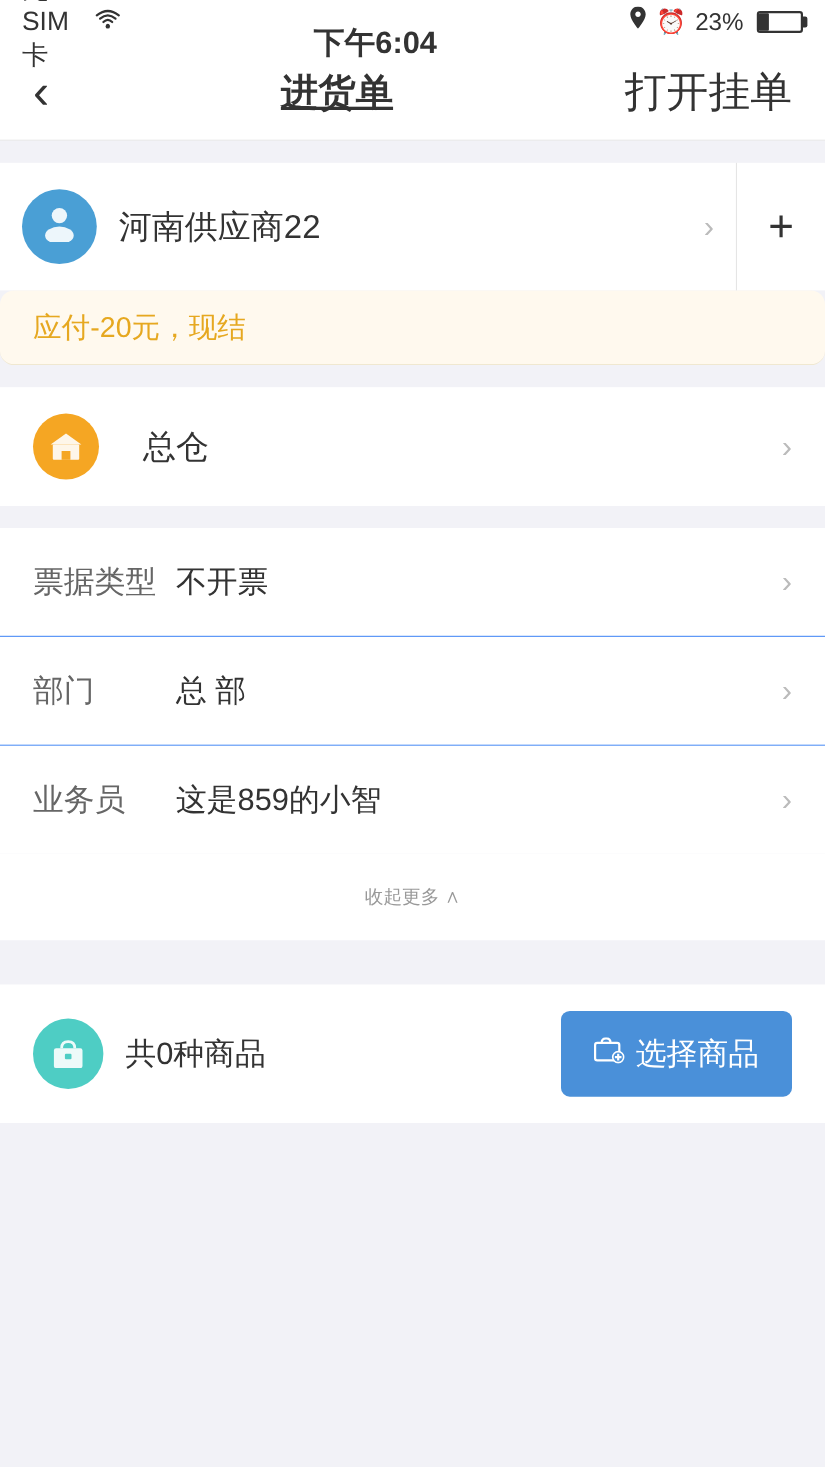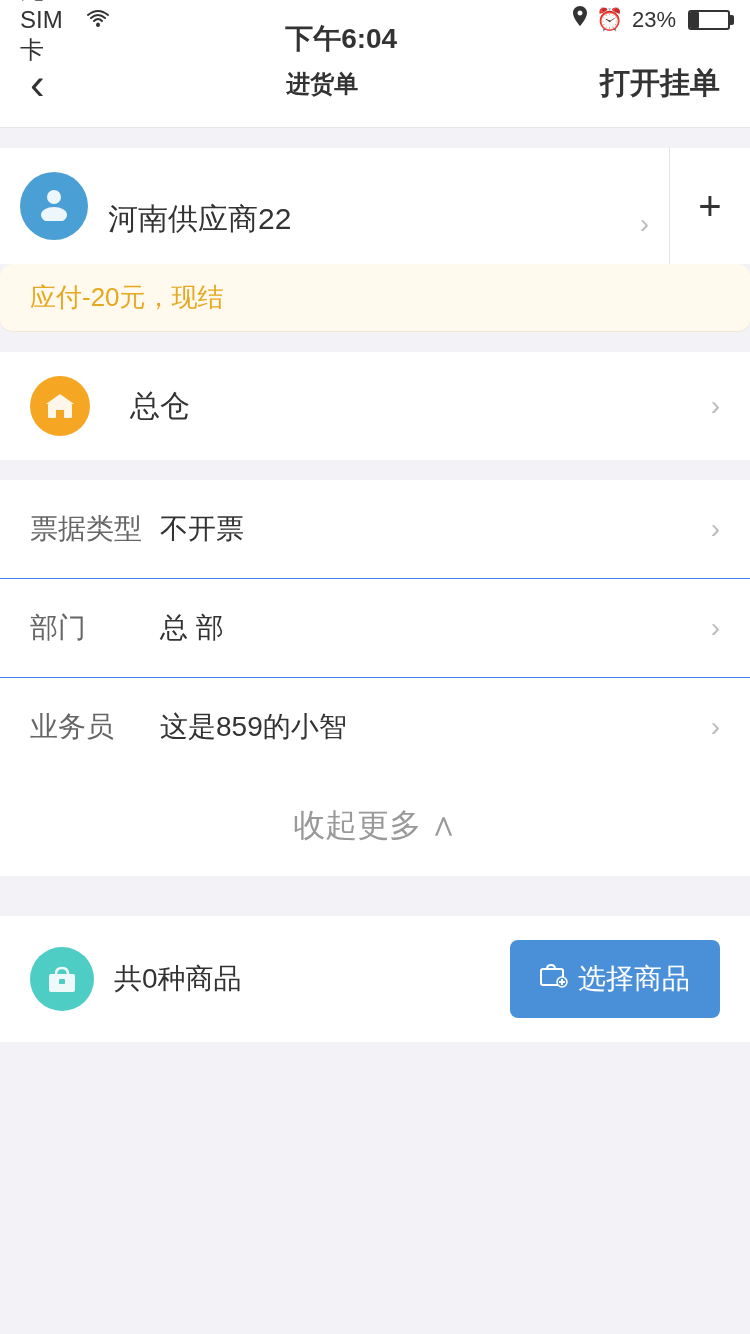--- a/index.html
+++ b/index.html
@@ -78,47 +78,47 @@
       justify-content: space-between;
       padding: 0 30px;
       border-bottom: 1px solid #e5e5e5;
     }
     .nav-back {
       font-size: 36px;
       color: #333;
       cursor: pointer;
     }
     .nav-title {
-      font-size: 24px;
+      font-size: 34px;
       font-weight: 600;
       color: #333;
+      text-decoration: underline;
     }
     .nav-action {
-      font-size: 30px;
-      color: #333;
-      cursor: pointer;
-      font-weight: bold;
+      font-size: 38px;
+      color: #333;
+      cursor: pointer;
     }
 
     
     .section-gap {
       height: 20px;
       background: #f2f2f7;
     }
 
     
     .supplier-section {
       background: #fff;
       display: flex;
       align-items: stretch;
     }
     .supplier-main {
       flex: 1;
       display: flex;
-      align-items: flex-end;
+      align-items: center;
       padding: 24px 20px;
       border-right: 1px solid #e5e5e5;
       cursor: pointer;
     }
     .supplier-avatar {
       width: 68px;
       height: 68px;
       border-radius: 50%;
       background: #4a9fd5;
       display: flex;
@@ -231,21 +231,21 @@
     
     .collapse-bar {
       background: #fff;
       display: flex;
       align-items: center;
       justify-content: center;
       padding: 28px;
       cursor: pointer;
     }
     .collapse-text {
-      font-size: 32px;
+      font-size: 17px;
       color: #999;
     }
 
     
     .bottom-section {
       background: #fff;
       display: flex;
       align-items: center;
       padding: 24px 30px;
       margin-top: 20px;

